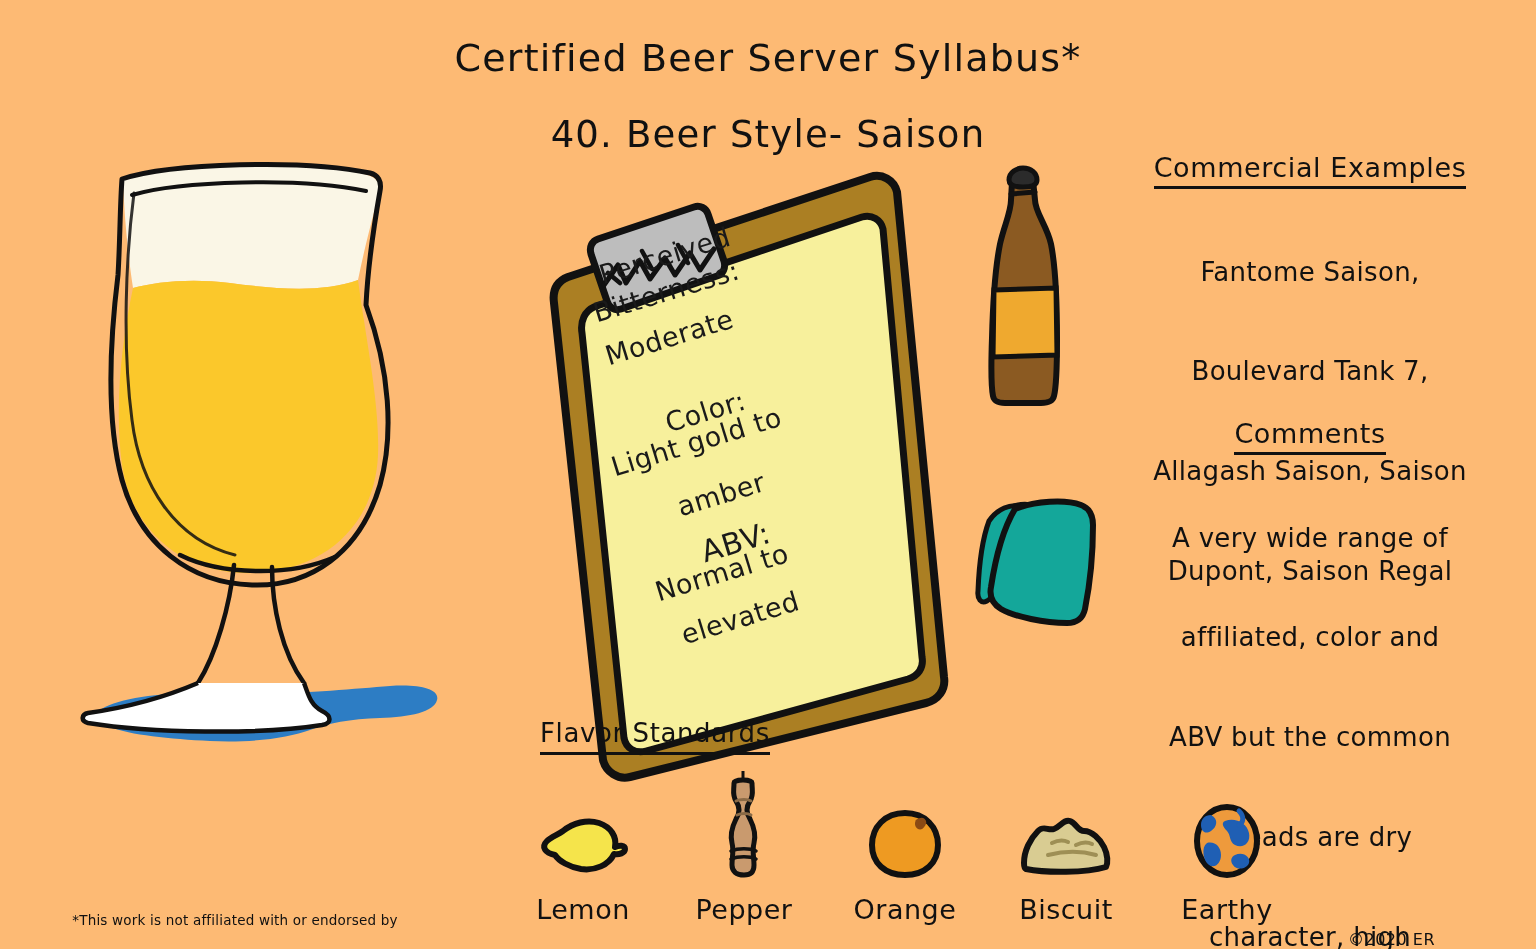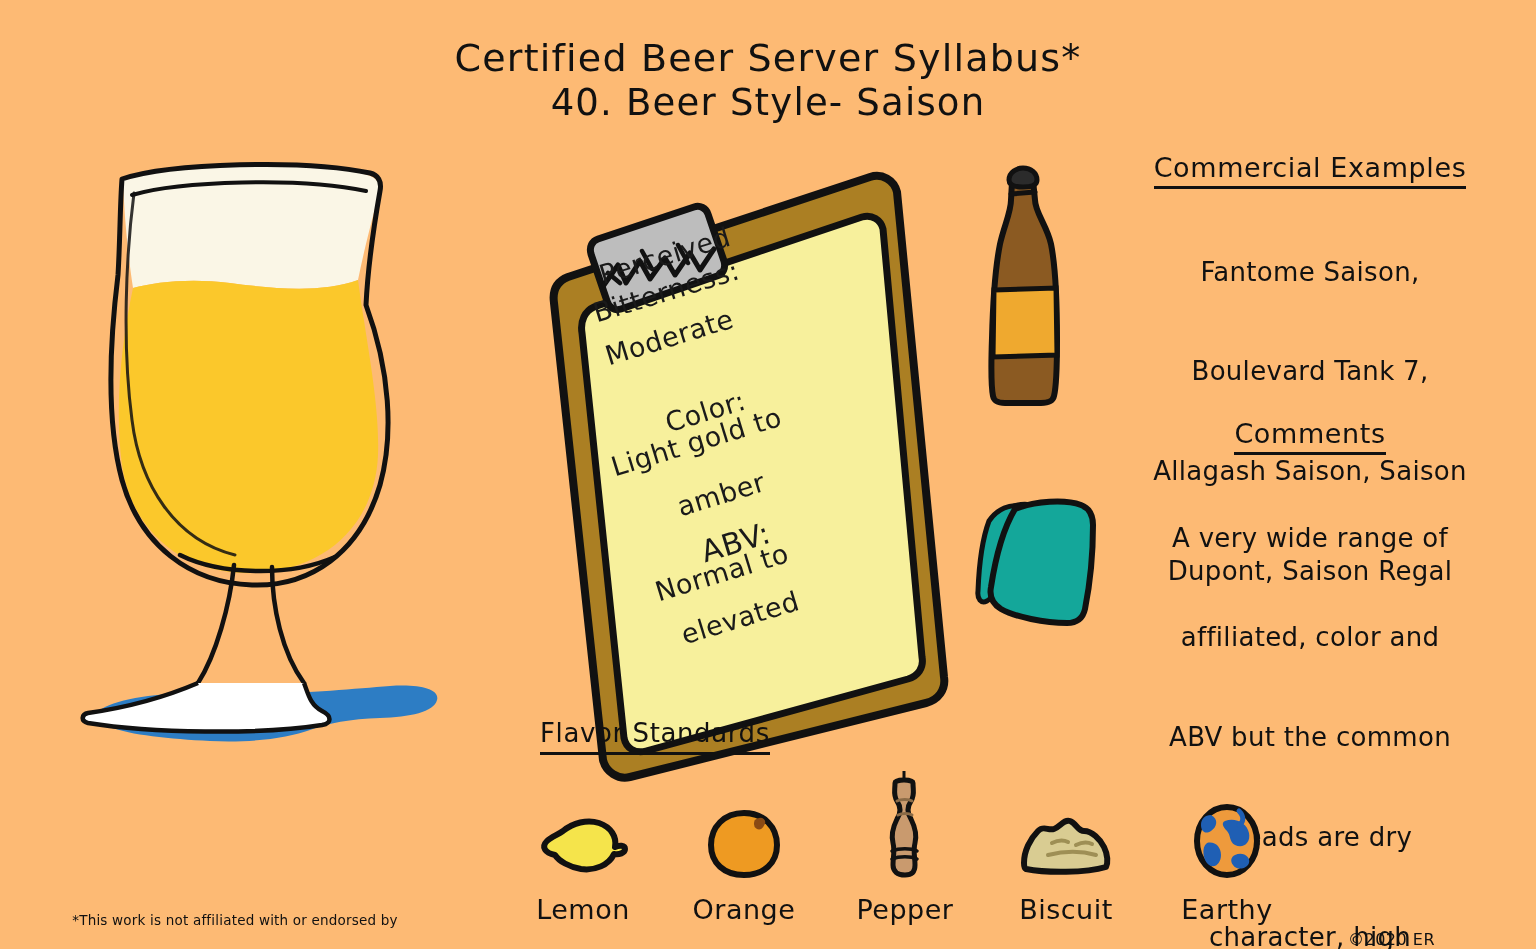--- a/index.html
+++ b/index.html
@@ -38,20 +38,21 @@
   }
   #title-line-1 {
     font-size: 38px;
     font-weight: 400;
     letter-spacing: 1.2px;
   }
   #title-line-2 {
     font-size: 37px;
     font-weight: 400;
     letter-spacing: 1.2px;
+    margin-top: 32px;
   }
 
   
   #glass-figure {
     position: absolute;
     left: 60px;
     top: 155px;
     width: 390px;
     height: 640px;
   }
@@ -348,31 +349,20 @@
       <div class="flavor-item">
         <div class="flavor-icon">
           <svg width="96" height="70" viewBox="0 0 96 70">
             <path d="M 20 44 C 10 42 6 36 12 30 C 16 26 22 24 28 20
                      C 38 12 52 8 64 12 C 76 16 82 26 80 36
                      C 84 34 90 34 90 38 C 90 42 84 44 79 43
                      C 74 54 60 60 46 58 C 34 56 24 50 20 44 Z" fill="#F5E44B" stroke="#111111" stroke-width="6" stroke-linejoin="round"></path>
           </svg>
         </div>
         <div class="flavor-label hand">Lemon</div>
-      </div>
-
-      <div class="flavor-item">
-        <div class="flavor-icon">
-          <svg width="80" height="76" viewBox="0 0 80 76">
-            <path d="M 40 8 C 60 8 73 22 73 40 C 73 58 60 70 40 70
-                     C 20 70 7 58 7 40 C 7 22 20 8 40 8 Z" fill="#EE9A22" stroke="#111111" stroke-width="6"></path>
-            <path d="M 52 16 C 58 12 62 16 58 21 C 55 25 50 22 52 16 Z" fill="#8a4a14" stroke="#8a4a14" stroke-width="3"></path>
-          </svg>
-        </div>
-        <div class="flavor-label hand">Orange</div>
       </div>
 
       <div class="flavor-item">
         <div class="flavor-icon">
           <svg width="64" height="112" viewBox="0 0 64 112">
             <path d="M 31 2 L 31 10" stroke="#111111" stroke-width="3" fill="none"></path>
             <path d="M 22 14 C 22 10 40 10 40 14
                      C 40 22 42 26 38 32 C 34 38 34 44 38 50
                      C 42 58 44 66 42 74
                      C 40 82 42 88 42 96 C 42 102 40 106 32 106
@@ -381,20 +371,31 @@
                      C 20 26 22 22 22 14 Z" fill="#C99A6E" stroke="#111111" stroke-width="5" stroke-linejoin="round"></path>
             <path d="M 19 82 C 26 79 38 79 44 82 M 19 90 C 26 87 38 87 44 90" fill="none" stroke="#111111" stroke-width="3.5" stroke-linecap="round"></path>
             <path d="M 24 32 C 28 30 36 30 39 32 M 25 46 C 29 44 36 44 39 46" fill="none" stroke="#8a6a46" stroke-width="3" stroke-linecap="round"></path>
           </svg>
         </div>
         <div class="flavor-label hand">Pepper</div>
       </div>
 
       <div class="flavor-item">
         <div class="flavor-icon">
+          <svg width="80" height="76" viewBox="0 0 80 76">
+            <path d="M 40 8 C 60 8 73 22 73 40 C 73 58 60 70 40 70
+                     C 20 70 7 58 7 40 C 7 22 20 8 40 8 Z" fill="#EE9A22" stroke="#111111" stroke-width="6"></path>
+            <path d="M 52 16 C 58 12 62 16 58 21 C 55 25 50 22 52 16 Z" fill="#8a4a14" stroke="#8a4a14" stroke-width="3"></path>
+          </svg>
+        </div>
+        <div class="flavor-label hand">Orange</div>
+      </div>
+
+      <div class="flavor-item">
+        <div class="flavor-icon">
           <svg width="100" height="70" viewBox="0 0 100 70">
             <path d="M 8 52 C 8 40 14 28 22 20 C 28 14 32 20 38 18
                      C 44 16 48 8 54 10 C 60 12 62 20 68 20
                      C 76 20 84 28 88 36 C 92 44 92 52 90 56
                      C 70 62 30 62 10 58 C 8 57 8 55 8 52 Z" fill="#D9CC92" stroke="#111111" stroke-width="6" stroke-linejoin="round"></path>
             <path d="M 36 32 C 42 29 48 29 52 31" stroke="#9e8f55" stroke-width="4" fill="none" stroke-linecap="round"></path>
             <path d="M 60 34 C 66 31 72 31 76 33" stroke="#9e8f55" stroke-width="4" fill="none" stroke-linecap="round"></path>
             <path d="M 32 44 C 48 40 66 40 80 44" stroke="#9e8f55" stroke-width="4" fill="none" stroke-linecap="round"></path>
           </svg>
         </div>

